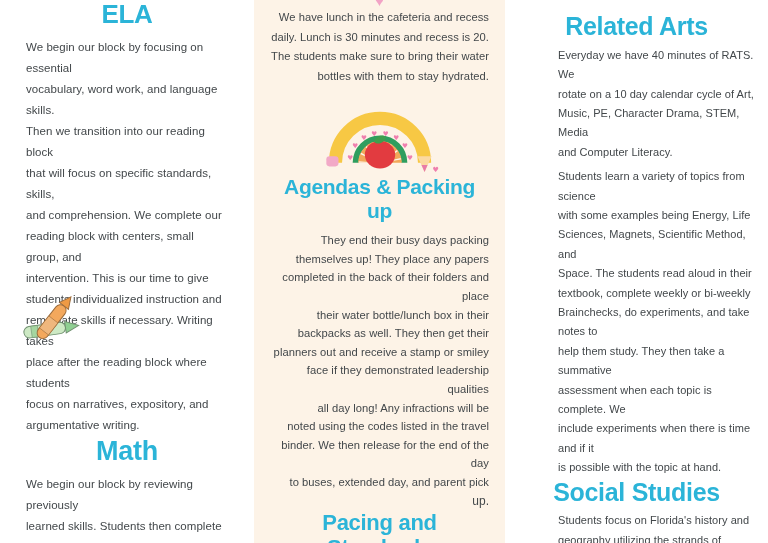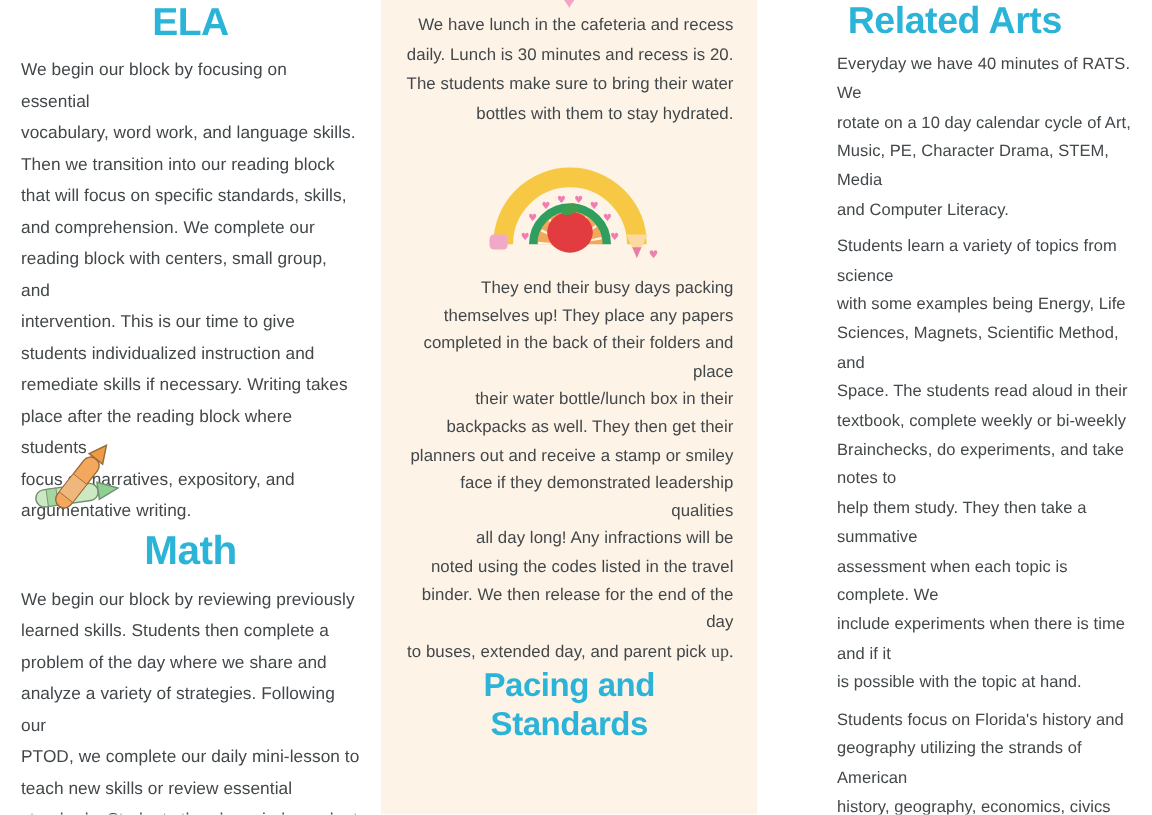--- a/index.html
+++ b/index.html
@@ -5,23 +5,23 @@
   html,body{margin:0;padding:0;background:#ffffff;}
   .page{
     position:relative;
     width:768px;height:543px;
     overflow:hidden;
     font-family:"Liberation Sans", sans-serif;
     color:#42474a;
     display:flex;
   }
   .col{box-sizing:border-box;height:543px;}
-  .col-left{width:254px;padding:0 14px;position:relative;background:#ffffff;}
+  .col-left{width:254px;padding:0 26px;position:relative;background:#ffffff;}
   .col-mid{width:251px;padding:0 16px;position:relative;background:#fdf3e7;}
-  .col-right{width:263px;padding:0 14px;position:relative;background:#ffffff;}
+  .col-right{width:263px;padding:12px 14px;position:relative;background:#ffffff;}
 
   h2.heading{
     color:#2bb4d8;
     text-align:center;
     font-weight:700;
     margin:0;
     letter-spacing:-0.3px;
     line-height:1.15;
   }
   .h-ela{font-size:26px;margin-top:14px;}
@@ -36,21 +36,21 @@
   p.body{
     margin:0;
     white-space:pre-line;
     letter-spacing:0.05px;
   }
   .col-left p.body{font-size:11.5px;line-height:21px;margin-top:7px;}
   .col-mid  p.body{font-size:11.2px;line-height:18.6px;margin-top:8px;text-align:right;}
   .col-mid  p.body-lunch{line-height:19.5px;}
   .col-right p.body{font-size:11px;line-height:19.4px;margin-top:5px;margin-left:39px;}
 
-  .serif{font-family:Liberation Serif, serif;font-size:1.07em;letter-spacing:0;}
+  .serif{font-family:Liberation Sans, sans-serif;font-size:1.07em;letter-spacing:0;}
 
   .crayons{position:absolute;left:16px;top:288px;width:80px;height:62px;}
   .rainbow-wrap{text-align:center;margin-top:8px;line-height:0;}
   .heart-top{
     position:absolute;top:-7px;left:50%;transform:translateX(-50%);
     color:#f2a3c6;font-size:15px;line-height:1;
   }
 </style>
 </head>
 <body>
@@ -139,20 +139,21 @@
         <rect x="7" y="61.5" width="12" height="10" rx="3" fill="#f2a9c7"></rect>
 
         <polygon points="97,61.5 111,61.5 104,77" fill="#fbd9a0"></polygon>
         <polygon points="101,70 107,70 104,77" fill="#e87ba8"></polygon>
 
         <text x="115" y="77" fill="#ef7fae" font-size="7" text-anchor="middle" font-family="DejaVu Sans, sans-serif">♥</text>
       </svg>
     </div>
 
     <section>
+      <h2 class="heading h-agendas">Agendas &amp; Packing up</h2>
       <p class="body"><span>They end their busy days packing
 themselves up!  They place any papers
 completed in the back of their folders and place
 their water bottle/lunch box in their
 backpacks as well.  They then get their
 planners out and receive a stamp or smiley
 face if they demonstrated leadership qualities
 all day long!  Any infractions will be
 noted using the codes listed in the travel
 binder. We then release for the end of the day
@@ -181,20 +182,21 @@
 Space. The students read aloud in their
 textbook, complete weekly or bi-weekly
 Brainchecks, do experiments, and take notes to
 help them study. They then take a summative
 assessment when each topic is complete. We
 include experiments when there is time and if it
 is possible with the topic at hand.</p>
     </section>
 
     <section>
+      <h2 class="heading h-social">Social Studies</h2>
       <p class="body">Students focus on Florida's history and
 geography utilizing the strands of American
 history, geography, economics, civics and
 government. Students will research, create,
 and demonstrate their knowledge with
 special projects throughout the year.</p>
     </section>
   </div>
 
 </div>

